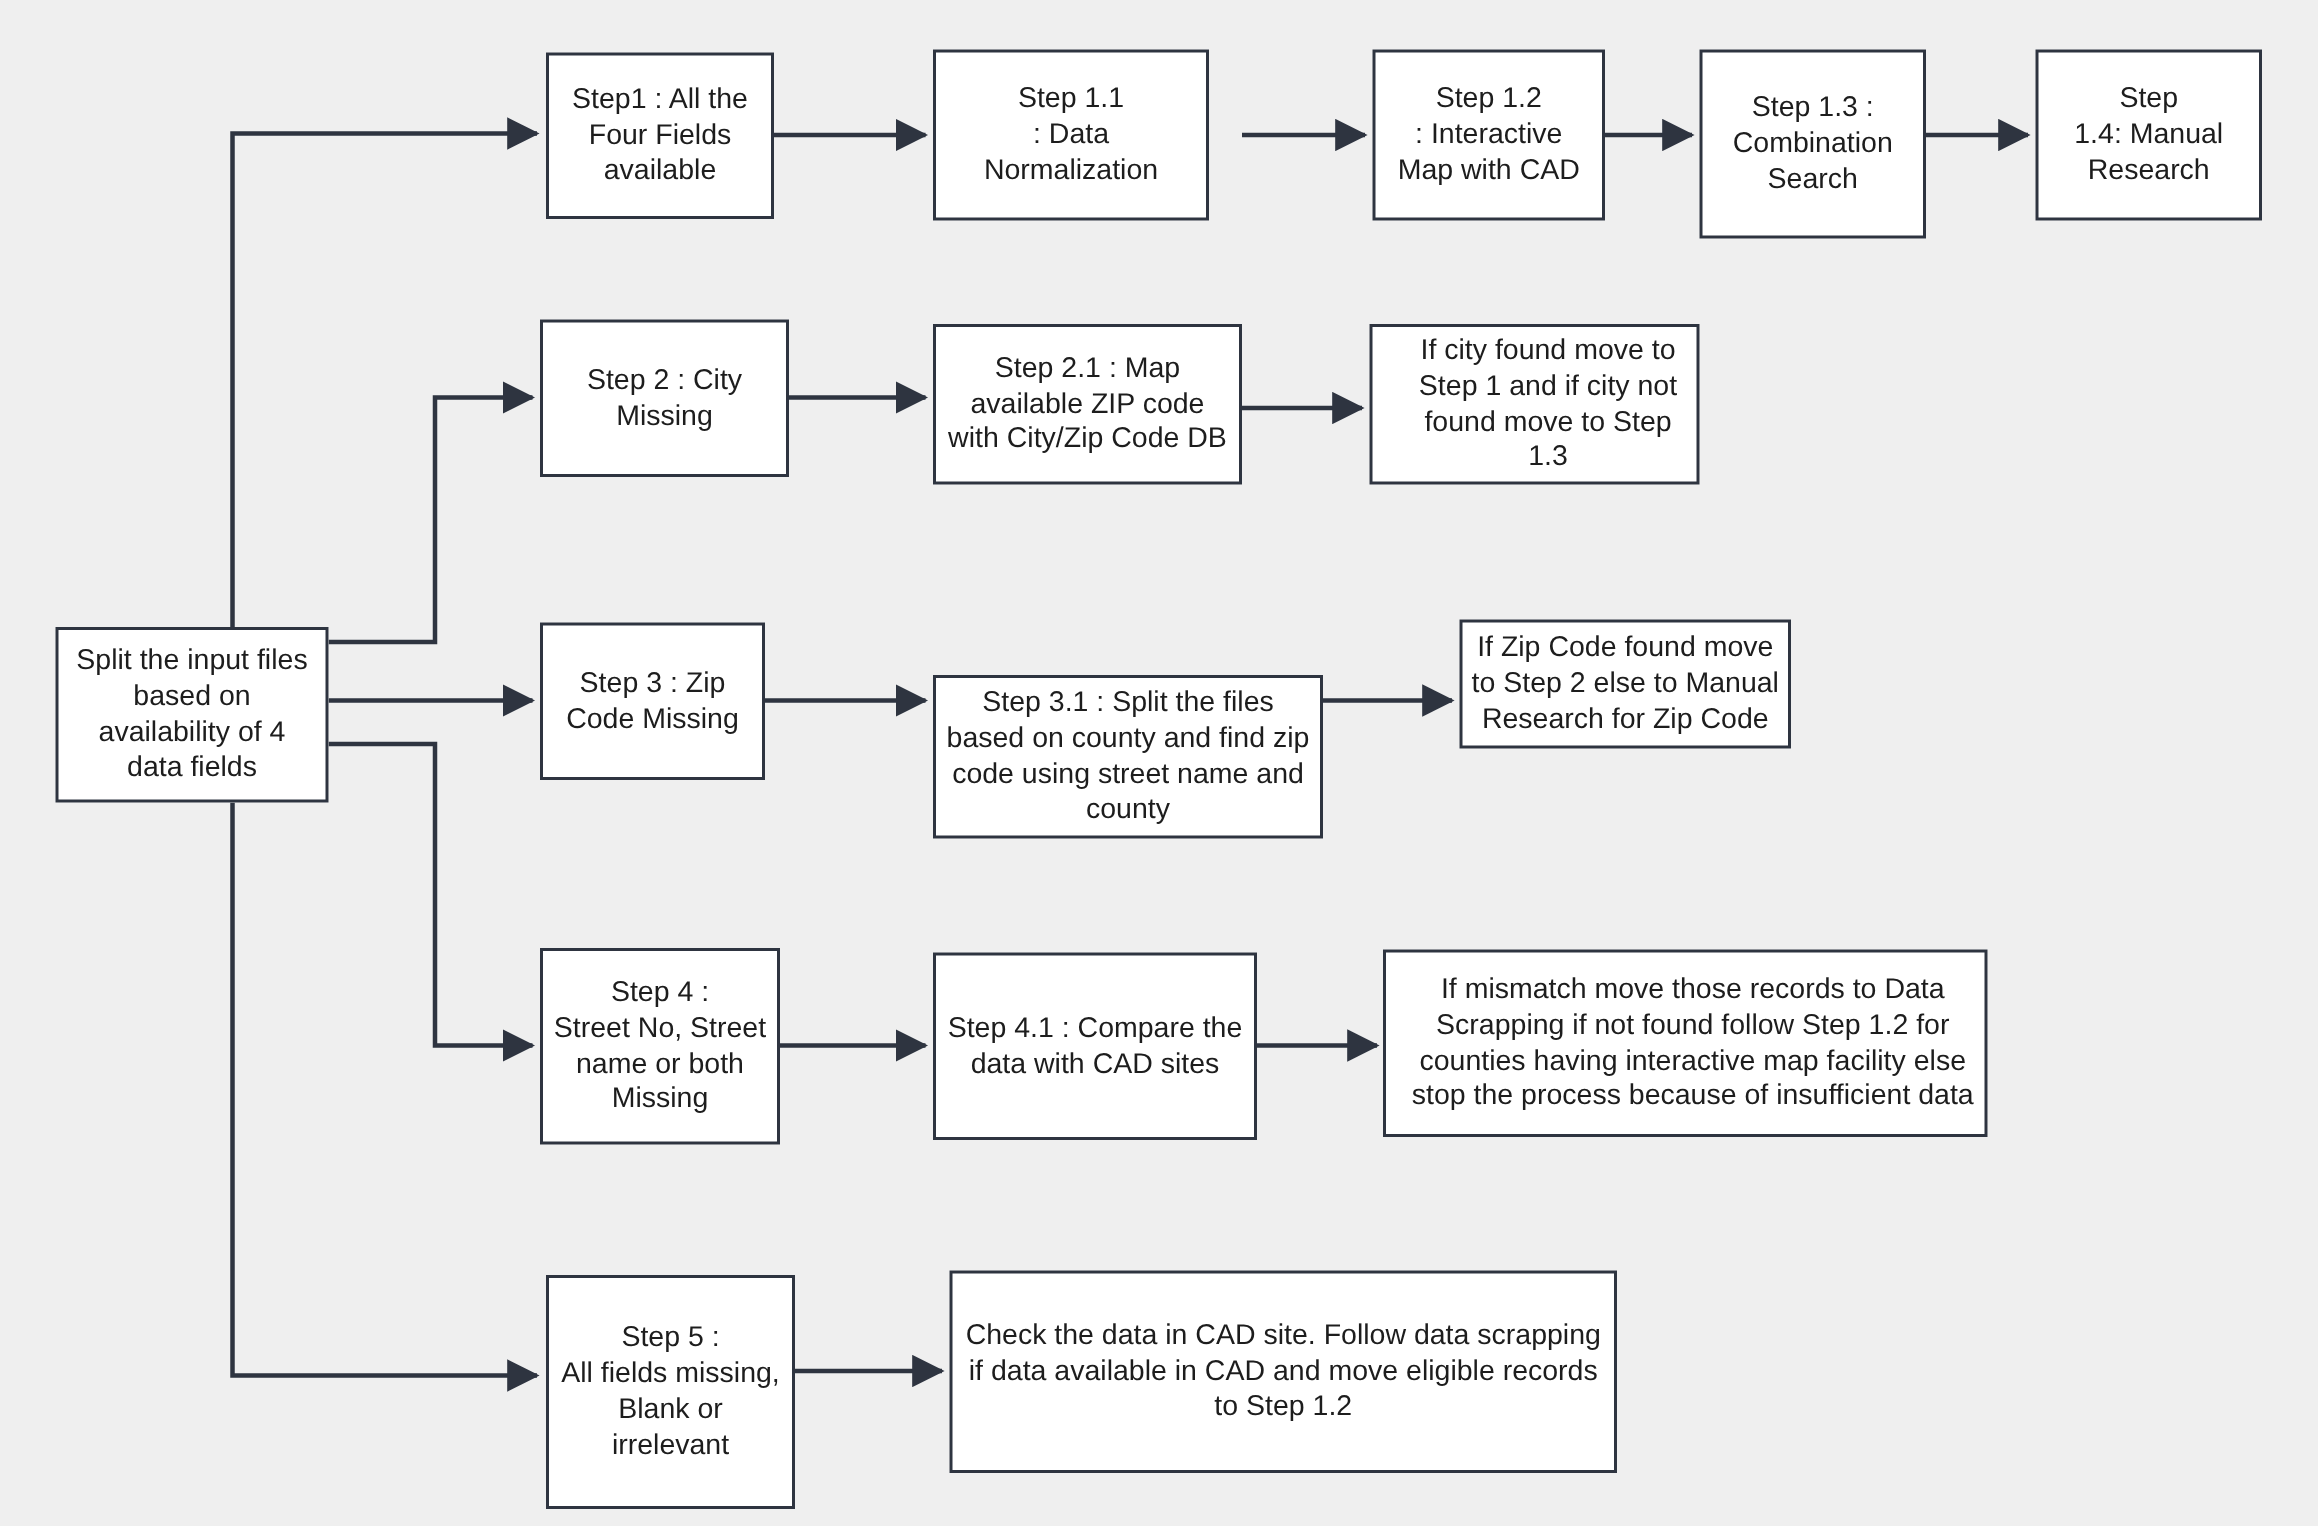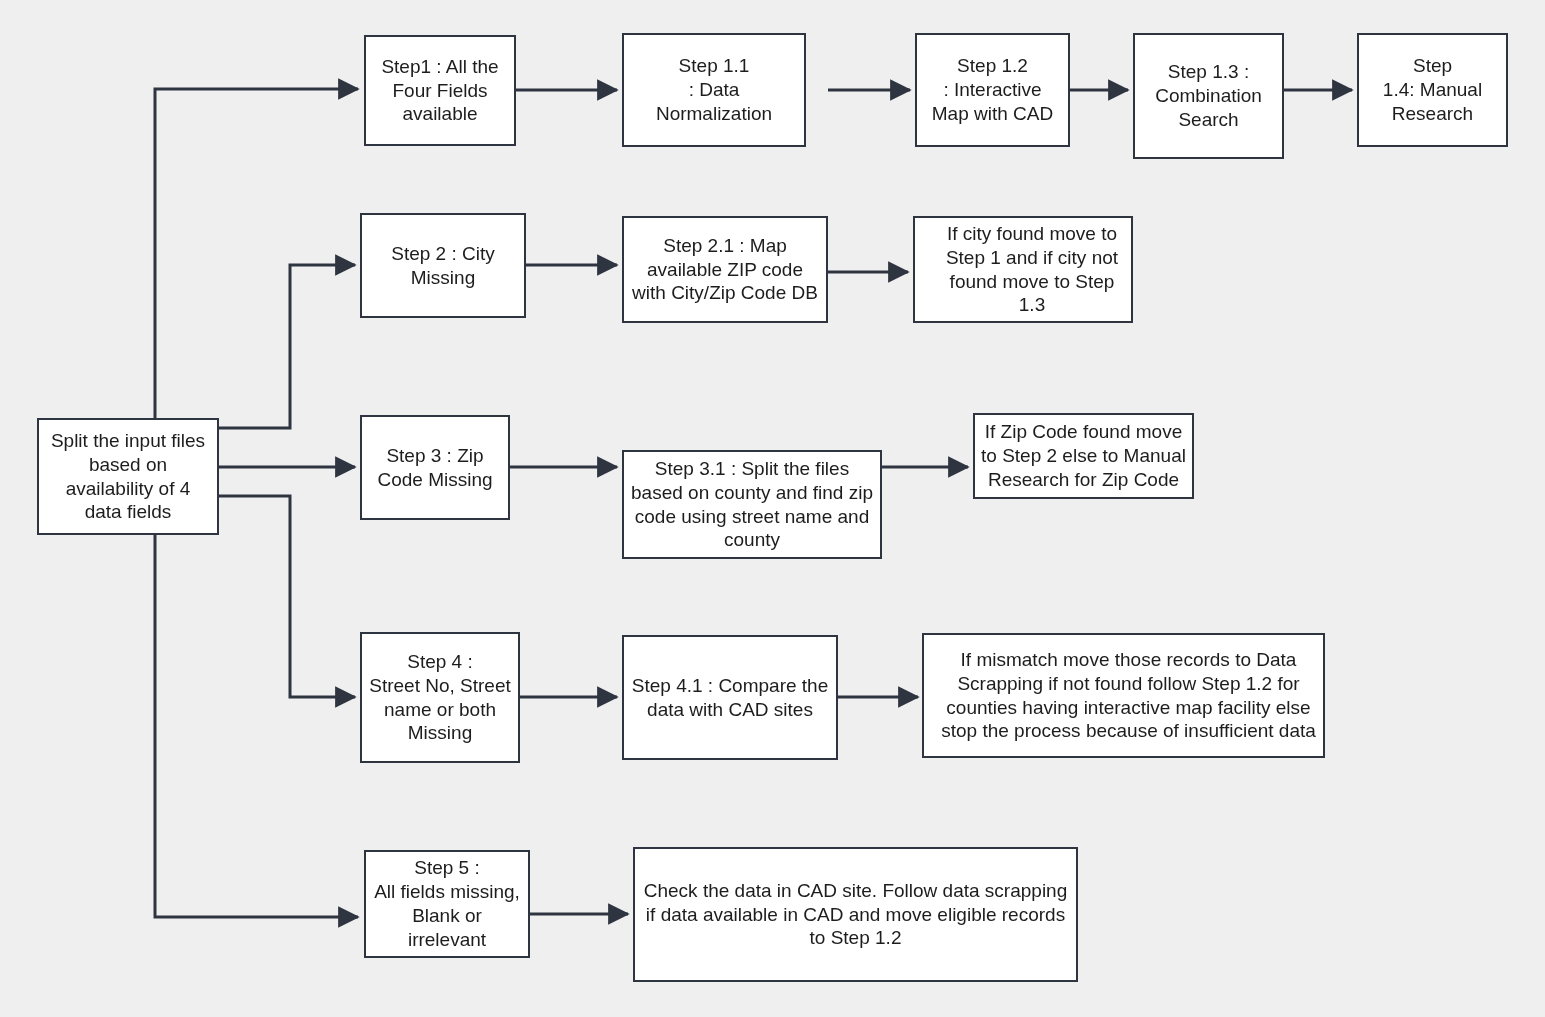--- a/index.html
+++ b/index.html
@@ -97,17 +97,17 @@
 
   <div class="node" style="left:360px; top:415px; width:150px; height:105px;">Step 3 : Zip Code Missing</div>
   <div class="node" style="left:622px; top:413px; width:260px; height:109px;margin-top:37px;">Step 3.1 : Split the files based on county and find zip code using street name and county</div>
   <div class="node" style="left:973px; top:413px; width:221px; height:86px;">If Zip Code found move to Step 2 else to Manual Research for Zip Code</div>
 
   <div class="node" style="left:360px; top:632px; width:160px; height:131px;">Step 4 :
 Street No, Street name or both Missing</div>
   <div class="node" style="left:622px; top:635px; width:216px; height:125px;">Step 4.1 : Compare the data with CAD sites</div>
   <div class="node" style="left:922px; top:633px; width:403px; height:125px;padding-left:16px;">If mismatch move those records to Data Scrapping if not found follow Step 1.2 for counties having interactive map facility else stop the process because of insufficient data</div>
 
-  <div class="node" style="left:364px; top:850px; width:166px; height:108px;">Step 5 :
+  <div class="node" style="left:364px; top:850px; width:166px; height:156px;">Step 5 :
 All  fields missing, Blank or irrelevant</div>
   <div class="node" style="left:633px; top:847px; width:445px; height:135px;">Check the data in CAD site. Follow data scrapping if data available in CAD and move eligible records to Step 1.2</div>
 
 </div>
 
 </body></html>

